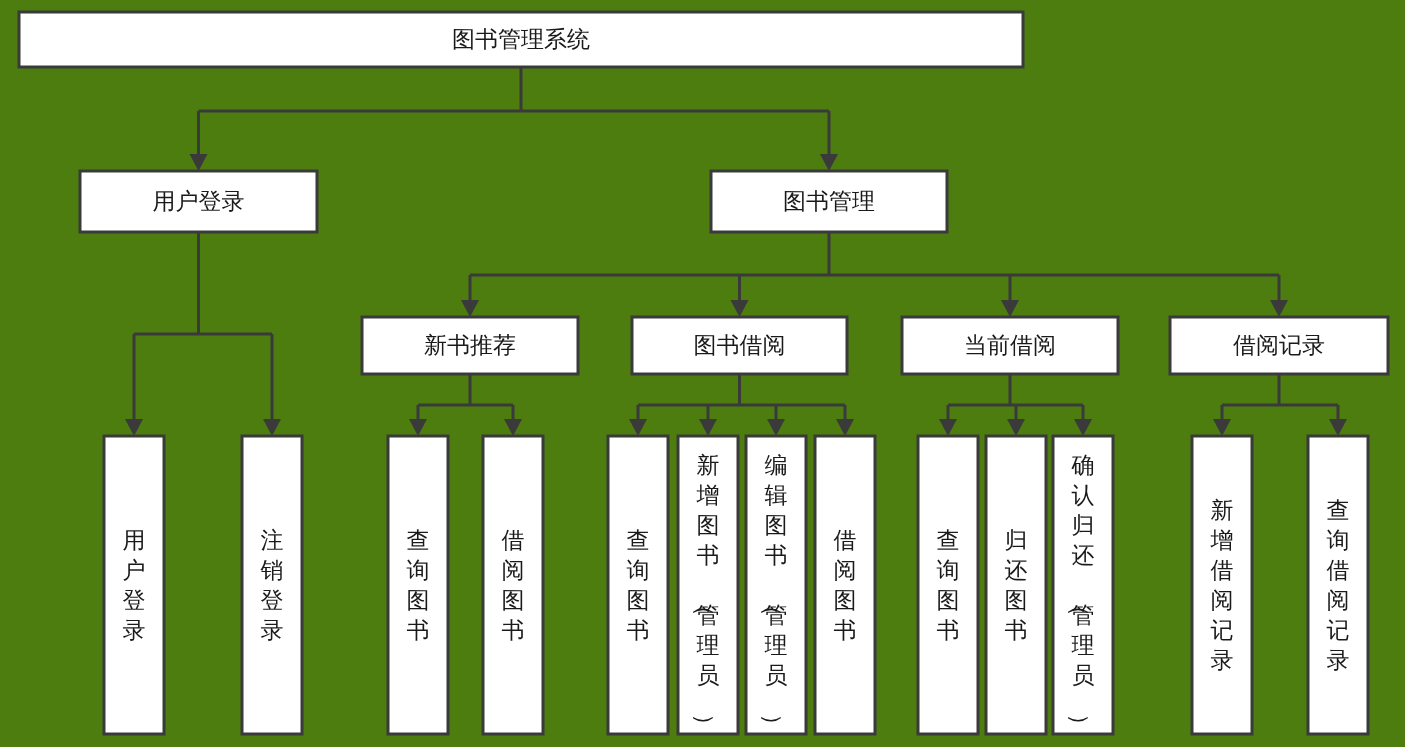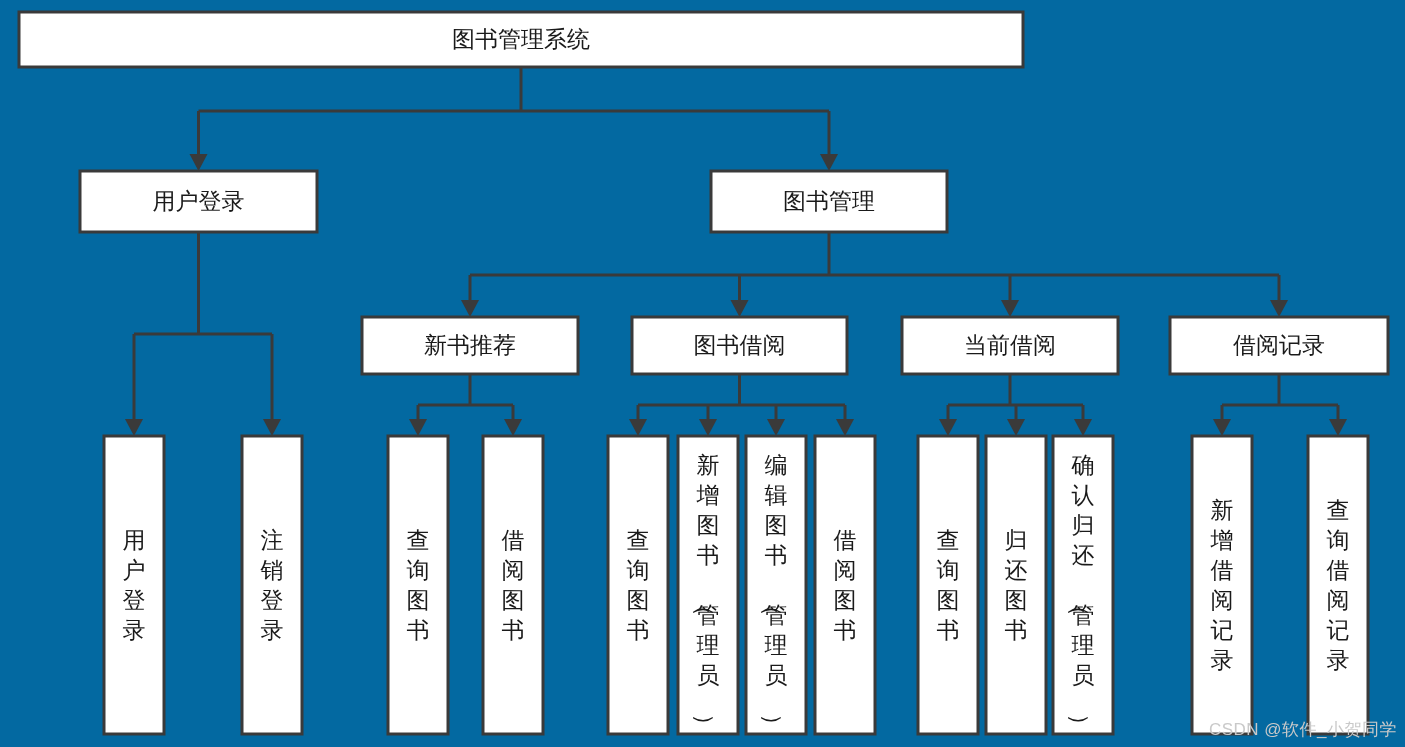--- a/index.html
+++ b/index.html
@@ -11,21 +11,21 @@
   body {
     font-family: "Liberation Sans", "DejaVu Sans", sans-serif;
     width: 1405px;
     height: 747px;
     overflow: hidden;
   }
   #diagram-root {
     position: relative;
     width: 1405px;
     height: 747px;
-    background: #0369a1;
+    background: #4d7c0f;
   }
   #diagram-svg {
     position: absolute;
     left: 0;
     top: 0;
     width: 1405px;
     height: 747px;
     display: block;
   }
   .node-box {
@@ -217,14 +217,13 @@
         <g>
           <rect class="node-box" x="1192" y="436" width="60" height="298"></rect>
           <text class="node-label-v" x="1222" y="518.4"><tspan x="1222" dy="0">新</tspan><tspan x="1222" dy="30">增</tspan><tspan x="1222" dy="30">借</tspan><tspan x="1222" dy="30">阅</tspan><tspan x="1222" dy="30">记</tspan><tspan x="1222" dy="30">录</tspan></text>
         </g>
         <g>
           <rect class="node-box" x="1308" y="436" width="60" height="298"></rect>
           <text class="node-label-v" x="1338" y="518.4"><tspan x="1338" dy="0">查</tspan><tspan x="1338" dy="30">询</tspan><tspan x="1338" dy="30">借</tspan><tspan x="1338" dy="30">阅</tspan><tspan x="1338" dy="30">记</tspan><tspan x="1338" dy="30">录</tspan></text>
         </g>
       </g>
   </svg>
-  <div class="watermark-text">CSDN @软件_小贺同学</div>
 </div>
 
 </body></html>

